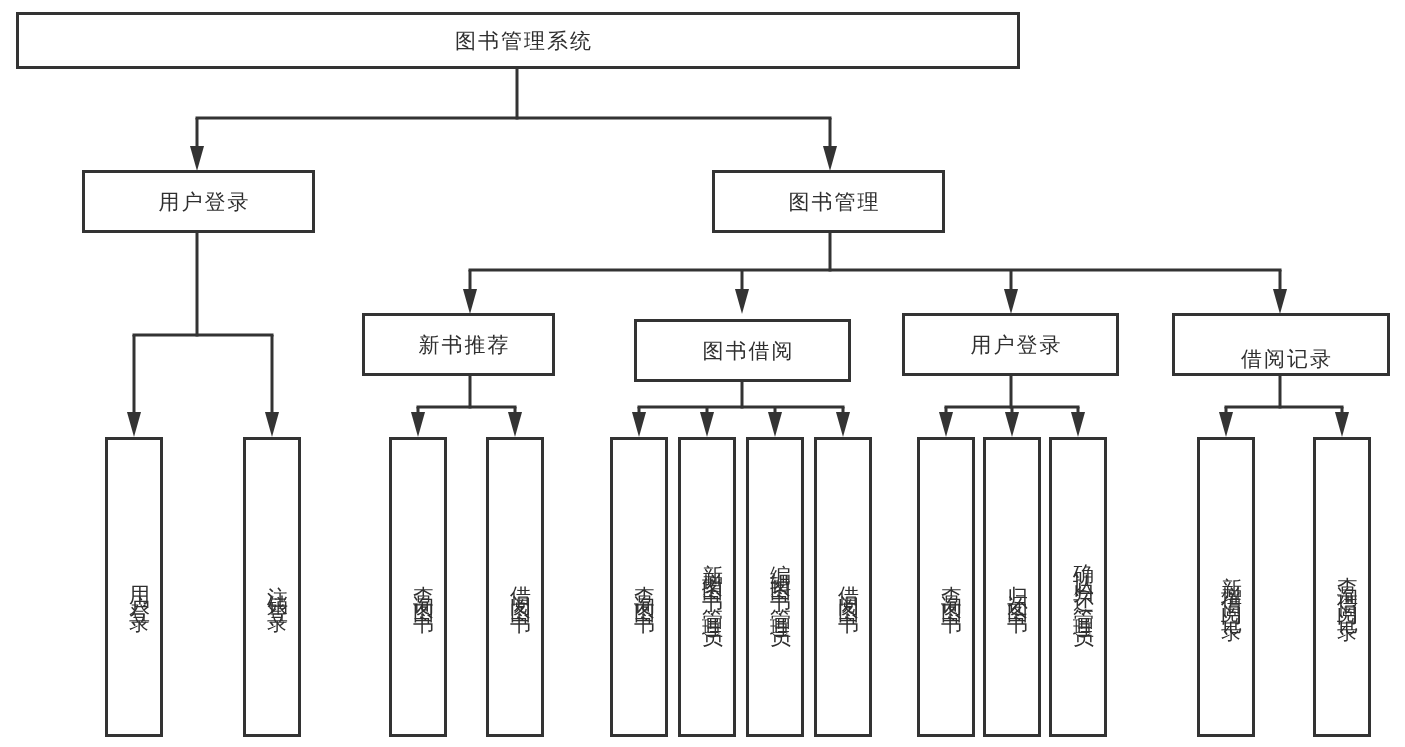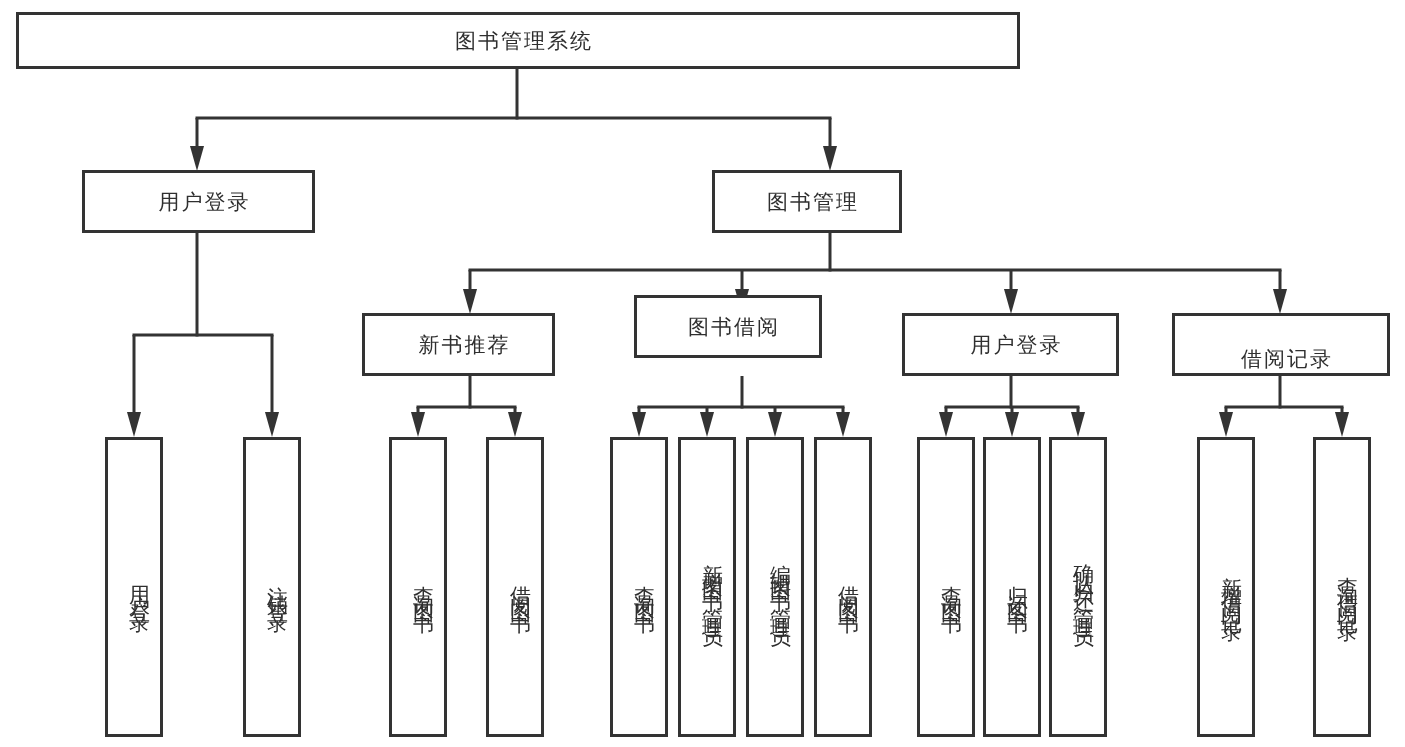--- a/index.html
+++ b/index.html
@@ -33,23 +33,23 @@
     writing-mode:vertical-rl;
     text-orientation:mixed;
     letter-spacing:9px;
     font-size:21px;
     line-height:1;
     white-space:normal;
   }
   
   #n-root{left:16px;top:12px;width:1004px;height:57px;}
   #n-userlogin{left:82px;top:170px;width:233px;height:63px;}
-  #n-bookmgmt{left:712px;top:170px;width:190px;height:63px;}
+  #n-bookmgmt{left:712px;top:170px;width:233px;height:63px;}
   #n-newbook{left:362px;top:313px;width:193px;height:63px;}
-  #n-borrow{left:634px;top:295px;width:188px;height:63px;}
+  #n-borrow{left:634px;top:319px;width:217px;height:63px;}
   #n-current{left:902px;top:313px;width:217px;height:63px;}
   #n-records{left:1172px;top:313px;width:218px;height:63px;align-items:flex-end;}
   
   .v{top:437px;width:58px;height:300px;}
   #l-a1{left:105px;} #l-a2{left:243px;}
   #l-b1{left:389px;} #l-b2{left:486px;}
   #l-c1{left:610px;} #l-c2{left:678px;} #l-c3{left:746px;} #l-c4{left:814px;}
   #l-d1{left:917px;} #l-d2{left:983px;} #l-d3{left:1049px;}
   #l-e1{left:1197px;} #l-e2{left:1313px;}
   .watermark{

